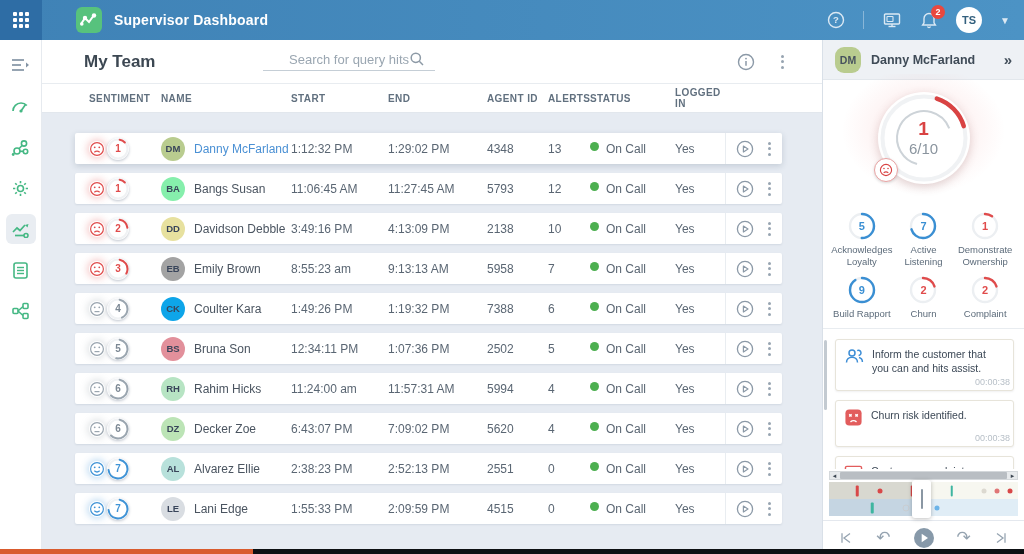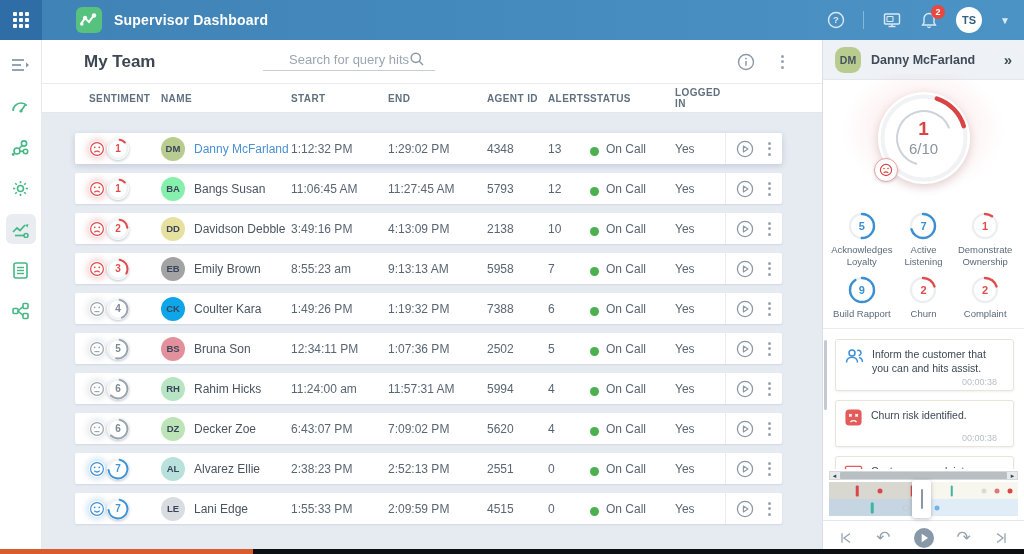--- a/index.html
+++ b/index.html
@@ -59,21 +59,21 @@
   .mood-ico.happy  { box-shadow:0 0 7px 2px rgba(63,147,214,.30); }
   .score-badge { position:relative; width:22px; height:22px; margin-left:2px; border-radius:50%;
     background:#fff; box-shadow:0 1px 3px rgba(40,60,90,.30); }
   .score-badge b { position:absolute; inset:0; display:flex; align-items:center; justify-content:center; font-size:10px; }
   .score-badge svg { position:absolute; inset:0; }
   .name-cell { display:flex; align-items:center; gap:9px; }
   .avatar { width:24px; height:24px; border-radius:50%; display:flex; align-items:center; justify-content:center;
     font-size:9.5px; font-weight:bold; color:#39455a; flex:0 0 auto; }
   .agent-name { font-size:12px; color:#4a5460; white-space:nowrap; }
   .trow.selected .agent-name { color:#4a90d4; }
-  .status-cell { display:flex; align-items:flex-end; gap:7px; }
+  .status-cell { display:flex; align-items:flex-start; gap:7px; }
   .status-dot { width:9px; height:9px; border-radius:50%; background:#4caf50; }
   .actions { height:100%; border-left:1px solid #e9edf1; display:flex; align-items:center; justify-content:center; gap:12px; }
   .playbtn { display:flex; cursor:pointer; }
 
   
   .panel { position:absolute; top:40px; left:822px; width:202px; height:514px; background:#fff;
     border-left:1px solid #d9e0e8; display:flex; flex-direction:column; }
   .panel-scroll-thumb { position:absolute; left:1px; top:300px; width:3px; height:70px; background:#c3cad1; border-radius:2px; }
   .panel-head { height:40px; background:#eef1f5; border-bottom:1px solid #e2e7ec; display:flex; align-items:center; padding:0 12px; gap:10px; flex:0 0 auto; }
   .panel-avatar { width:26px; height:26px; border-radius:9px; background:#b9cc8f; color:#47525e; font-size:10.5px; font-weight:bold;
@@ -96,21 +96,21 @@
   .metric { display:flex; flex-direction:column; align-items:center; }
   .m-circle { position:relative; width:28px; height:28px; }
   .m-circle b { position:absolute; inset:0; display:flex; align-items:center; justify-content:center; font-size:11px; }
   .m-label { margin-top:4px; font-size:9.5px; color:#5c6b7a; text-align:center; line-height:1.25; max-width:62px; }
   .tone-positive b { color:#3a8fd3; } .tone-negative b { color:#e04b4b; }
 
   .alerts { flex:1; padding:10px 10px 6px 12px; display:flex; flex-direction:column; gap:9px; overflow:hidden; }
   .alert-card { position:relative; background:#fff; border:1px solid #e7e4da; border-radius:3px; box-shadow:0 1px 2px rgba(60,70,80,.08);
     padding:7px 8px 15px 8px; display:flex; gap:8px; cursor:pointer; }
   .alert-text { font-size:10.5px; color:#3c4856; line-height:1.35; }
-  .alert-time { position:absolute; right:16px; bottom:3px; font-size:9px; color:#b7bfc7; }
+  .alert-time { position:absolute; right:3px; bottom:3px; font-size:9px; color:#b7bfc7; }
 
   
   .timeline { flex:0 0 auto; padding:2px 6px 4px; }
   .t-scrollbar { position:relative; height:9px; background:#e7eaec; border:1px solid #d4d8db; display:flex; align-items:center; }
   .t-arrow { width:9px; font-size:7px; color:#3c4752; text-align:center; line-height:7px; cursor:pointer; }
   .t-thumb { flex:1; height:7px; background:#b9bec3; border-radius:1px; margin:0 1px; cursor:grab; }
   .tracks { position:relative; margin-top:2px; height:34px; }
   .track { position:relative; height:17px; overflow:hidden; }
   .track-top { background:#f7f7f0; } .track-bot { background:#e0edf6; }
   .played-top { position:absolute; left:0; top:0; height:100%; width:47%; background:#d8d8d0; }

